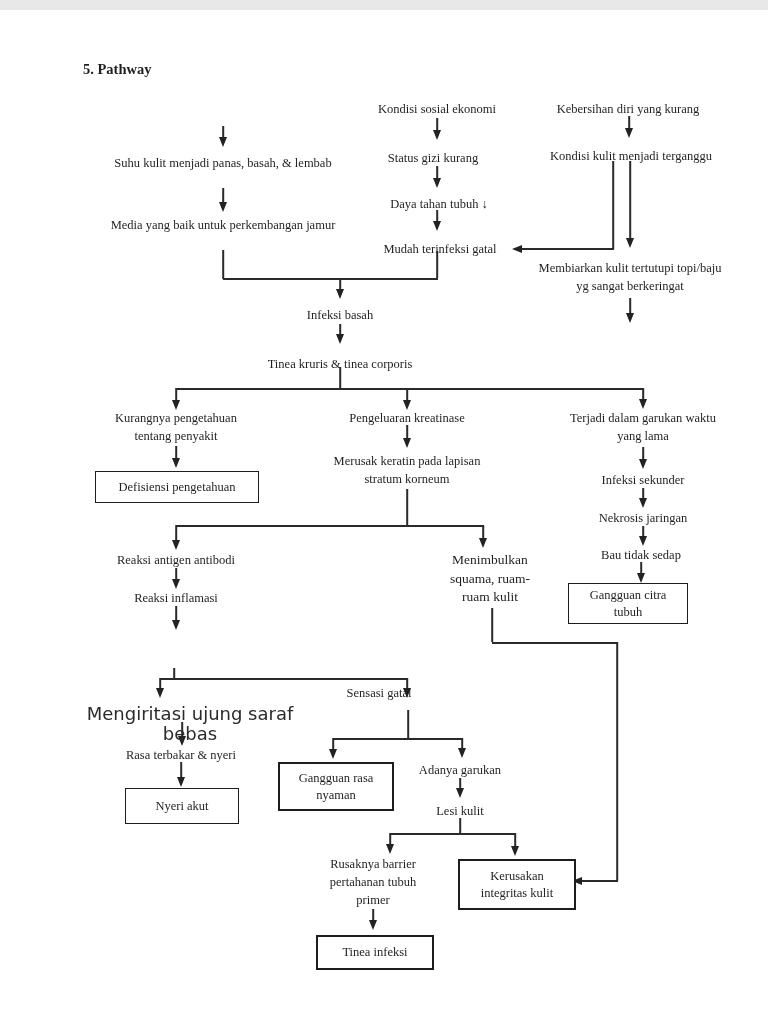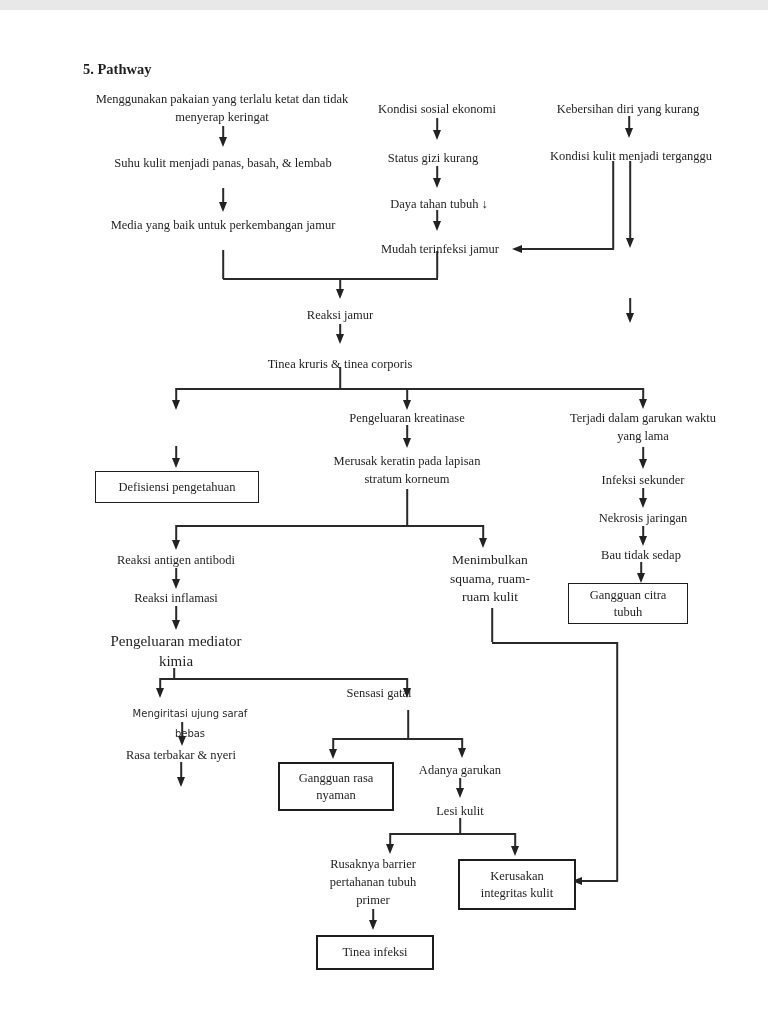--- a/index.html
+++ b/index.html
@@ -8,78 +8,79 @@
     font-family:"Liberation Serif","DejaVu Serif",serif;color:#1f1f1f;
     overflow:hidden;margin:10px auto;
   }
   .ttl{position:absolute;font-weight:bold;font-size:14.5px;white-space:pre;z-index:3;}
   .nd{
     position:absolute;transform:translateX(-50%);text-align:center;
     font-size:12.5px;line-height:18px;white-space:pre;z-index:2;
   }
   .nd.big{font-size:15px;line-height:20px;}
   .nd.med{font-size:13.5px;line-height:18.5px;}
-  .nd.sans{font-family:"DejaVu Sans","Liberation Sans",sans-serif;font-size:10px;line-height:20px;color:#2b2b2b;}
+  .nd.sans{font-family:"DejaVu Sans","Liberation Sans",sans-serif;font-size:18px;line-height:20px;color:#2b2b2b;}
   .bx{
     position:absolute;border:2px solid #1d1d1d;display:flex;align-items:center;justify-content:center;
     text-align:center;font-size:12.5px;line-height:17px;white-space:pre;z-index:2;background:#fff;
   }
   .bw15{border-width:1.5px;} .bw25{border-width:2.5px;}
   .vl{position:absolute;width:1.6px;background:#2a2a2a;transform:translateX(-50%);z-index:1;}
   .hl{position:absolute;height:1.6px;background:#2a2a2a;z-index:1;}
   .ad{position:absolute;width:0;height:0;border-left:4.5px solid transparent;border-right:4.5px solid transparent;border-top:10px solid #222;transform:translateX(-50%);z-index:1;}
   .al{position:absolute;width:0;height:0;border-top:4.5px solid transparent;border-bottom:4.5px solid transparent;border-right:10px solid #222;transform:translateY(-50%);z-index:1;}
 </style>
 </head>
 <body>
 
 <div id="page">
 
   <div class="ttl" style="left:83px;top:51px">5. Pathway</div>
 
-  <div class="nd" style="left:222px;top:80px">Menggunakan pakaian yang terlalu ketat dan tidak
-menyerap keringat</div>
   <div class="nd" style="left:223px;top:144px">Suhu kulit menjadi panas, basah, &amp; lembab</div>
   <div class="nd" style="left:223px;top:206px">Media yang baik untuk perkembangan jamur</div>
   <div class="nd" style="left:437px;top:90px">Kondisi sosial ekonomi</div>
   <div class="nd" style="left:433px;top:139px">Status gizi kurang</div>
   <div class="nd" style="left:439px;top:185px">Daya tahan tubuh ↓</div>
-  <div class="nd" style="left:440px;top:230px">Mudah terinfeksi jamur</div>
+  <div class="nd" style="left:440px;top:230px">Mudah terinfeksi gatal</div>
   <div class="nd" style="left:628px;top:90px">Kebersihan diri yang kurang</div>
   <div class="nd" style="left:631px;top:137px">Kondisi kulit menjadi terganggu</div>
-  <div class="nd" style="left:340px;top:296px">Reaksi jamur</div>
+  <div class="nd" style="left:630px;top:249px">Membiarkan kulit tertutupi topi/baju
+yg sangat berkeringat</div>
+  <div class="nd" style="left:340px;top:296px">Infeksi basah</div>
   <div class="nd" style="left:340px;top:345px">Tinea kruris &amp; tinea corporis</div>
+  <div class="nd" style="left:176px;top:399px">Kurangnya pengetahuan
+tentang penyakit</div>
   <div class="nd" style="left:407px;top:399px">Pengeluaran kreatinase</div>
   <div class="nd" style="left:407px;top:442px">Merusak keratin pada lapisan
 stratum korneum</div>
   <div class="nd" style="left:643px;top:399px">Terjadi dalam garukan waktu
 yang lama</div>
   <div class="nd" style="left:643px;top:461px">Infeksi sekunder</div>
   <div class="nd" style="left:643px;top:499px">Nekrosis jaringan</div>
   <div class="nd" style="left:641px;top:536px">Bau tidak sedap</div>
   <div class="nd" style="left:176px;top:541px">Reaksi antigen antibodi</div>
   <div class="nd" style="left:176px;top:579px">Reaksi inflamasi</div>
-  <div class="nd big" style="left:176px;top:621px">Pengeluaran mediator
-kimia</div>
   <div class="nd med" style="left:490px;top:541px">Menimbulkan
 squama, ruam-
 ruam kulit</div>
   <div class="nd sans" style="left:190px;top:694px">Mengiritasi ujung saraf
 bebas</div>
   <div class="nd" style="left:379px;top:674px">Sensasi gatal</div>
   <div class="nd" style="left:181px;top:736px">Rasa terbakar &amp; nyeri</div>
   <div class="nd" style="left:460px;top:751px">Adanya garukan</div>
   <div class="nd" style="left:460px;top:792px">Lesi kulit</div>
   <div class="nd" style="left:373px;top:845px">Rusaknya barrier
 pertahanan tubuh
 primer</div>
 
   <div class="bx bw15" style="left:95px;top:461px;width:162px;height:30px">Defisiensi pengetahuan</div>
   <div class="bx bw15" style="left:568px;top:573px;width:118px;height:39px">Gangguan citra
 tubuh</div>
+  <div class="bx bw15" style="left:125px;top:778px;width:112px;height:34px">Nyeri akut</div>
   <div class="bx bw25" style="left:278px;top:752px;width:112px;height:45px">Gangguan rasa
 nyaman</div>
   <div class="bx" style="left:458px;top:849px;width:114px;height:47px">Kerusakan
 integritas kulit</div>
   <div class="bx bw25" style="left:316px;top:925px;width:114px;height:31px">Tinea infeksi</div>
 
   <div class="vl" style="left:223px;top:116px;height:11px"></div>
   <div class="ad" style="left:223px;top:127px"></div>
   <div class="vl" style="left:223px;top:178px;height:14px"></div>
   <div class="ad" style="left:223px;top:192px"></div>

